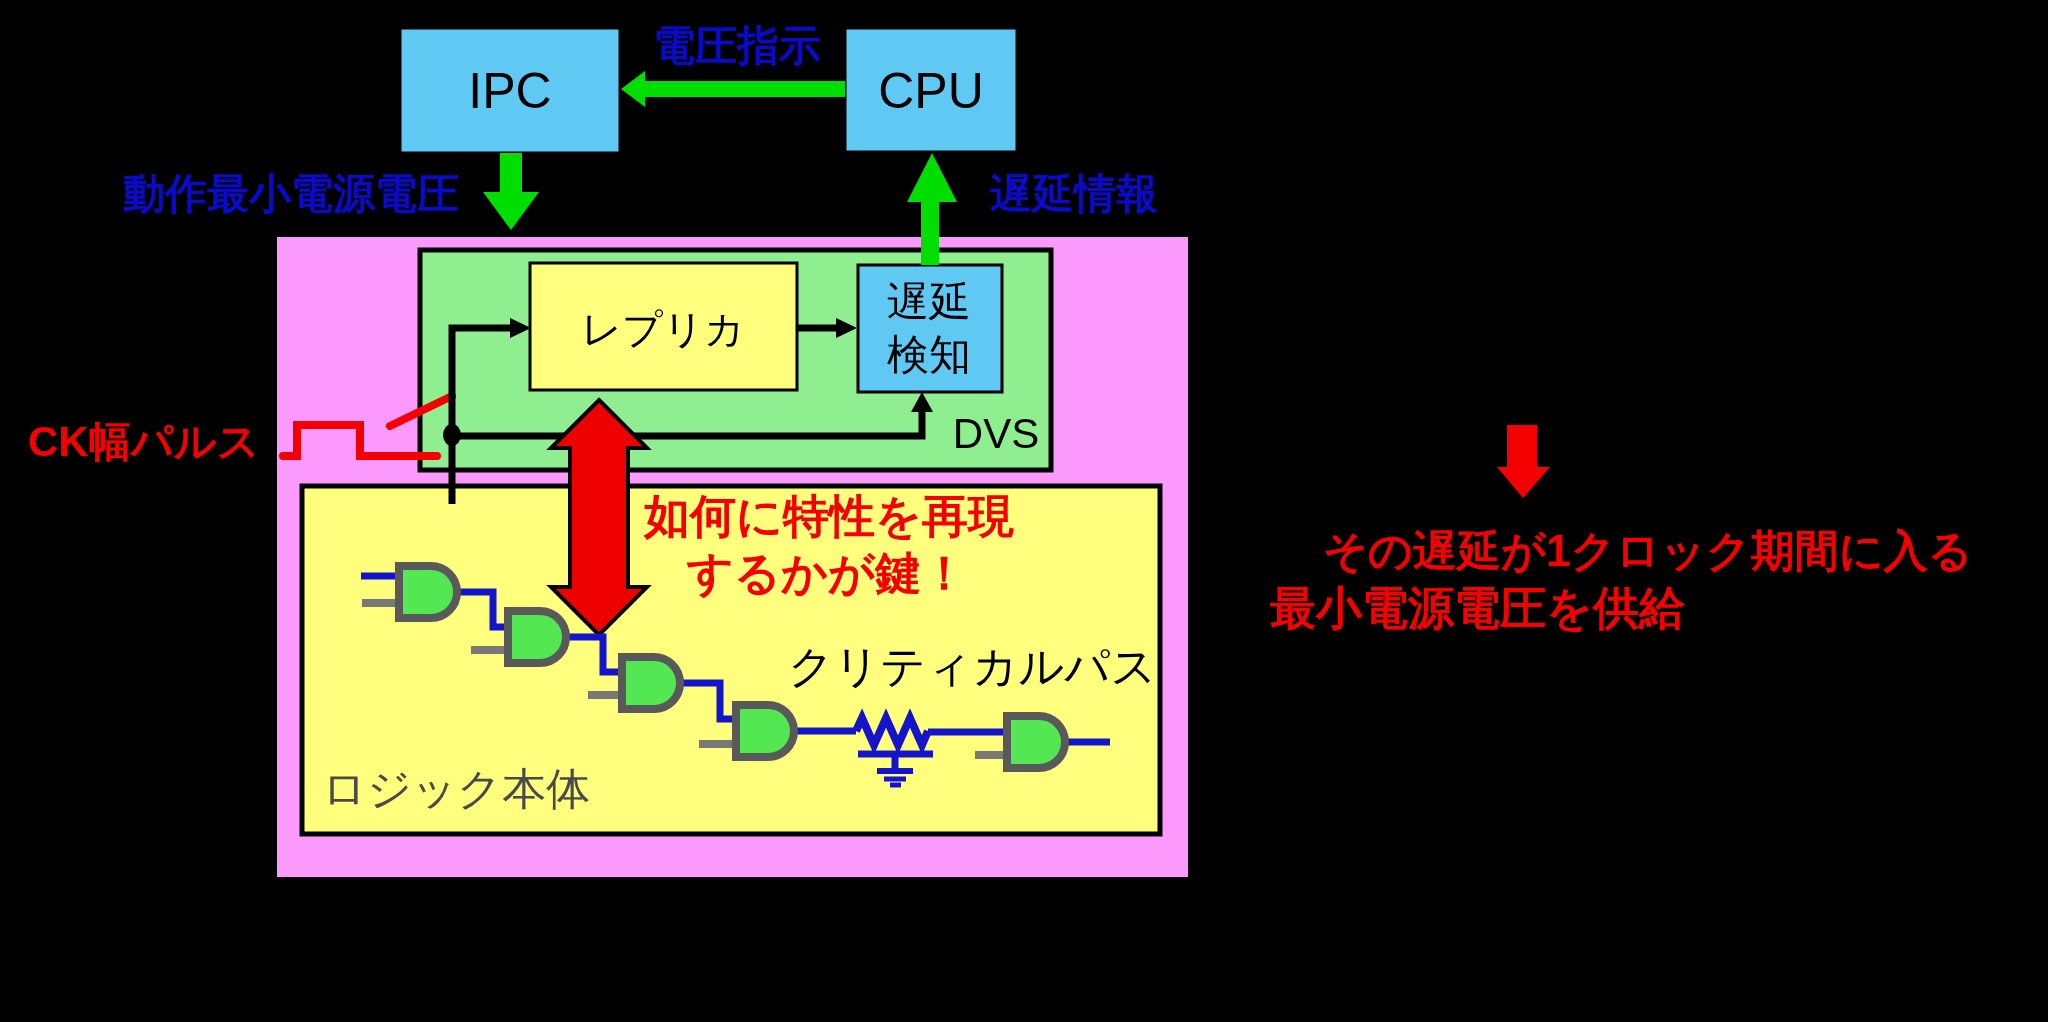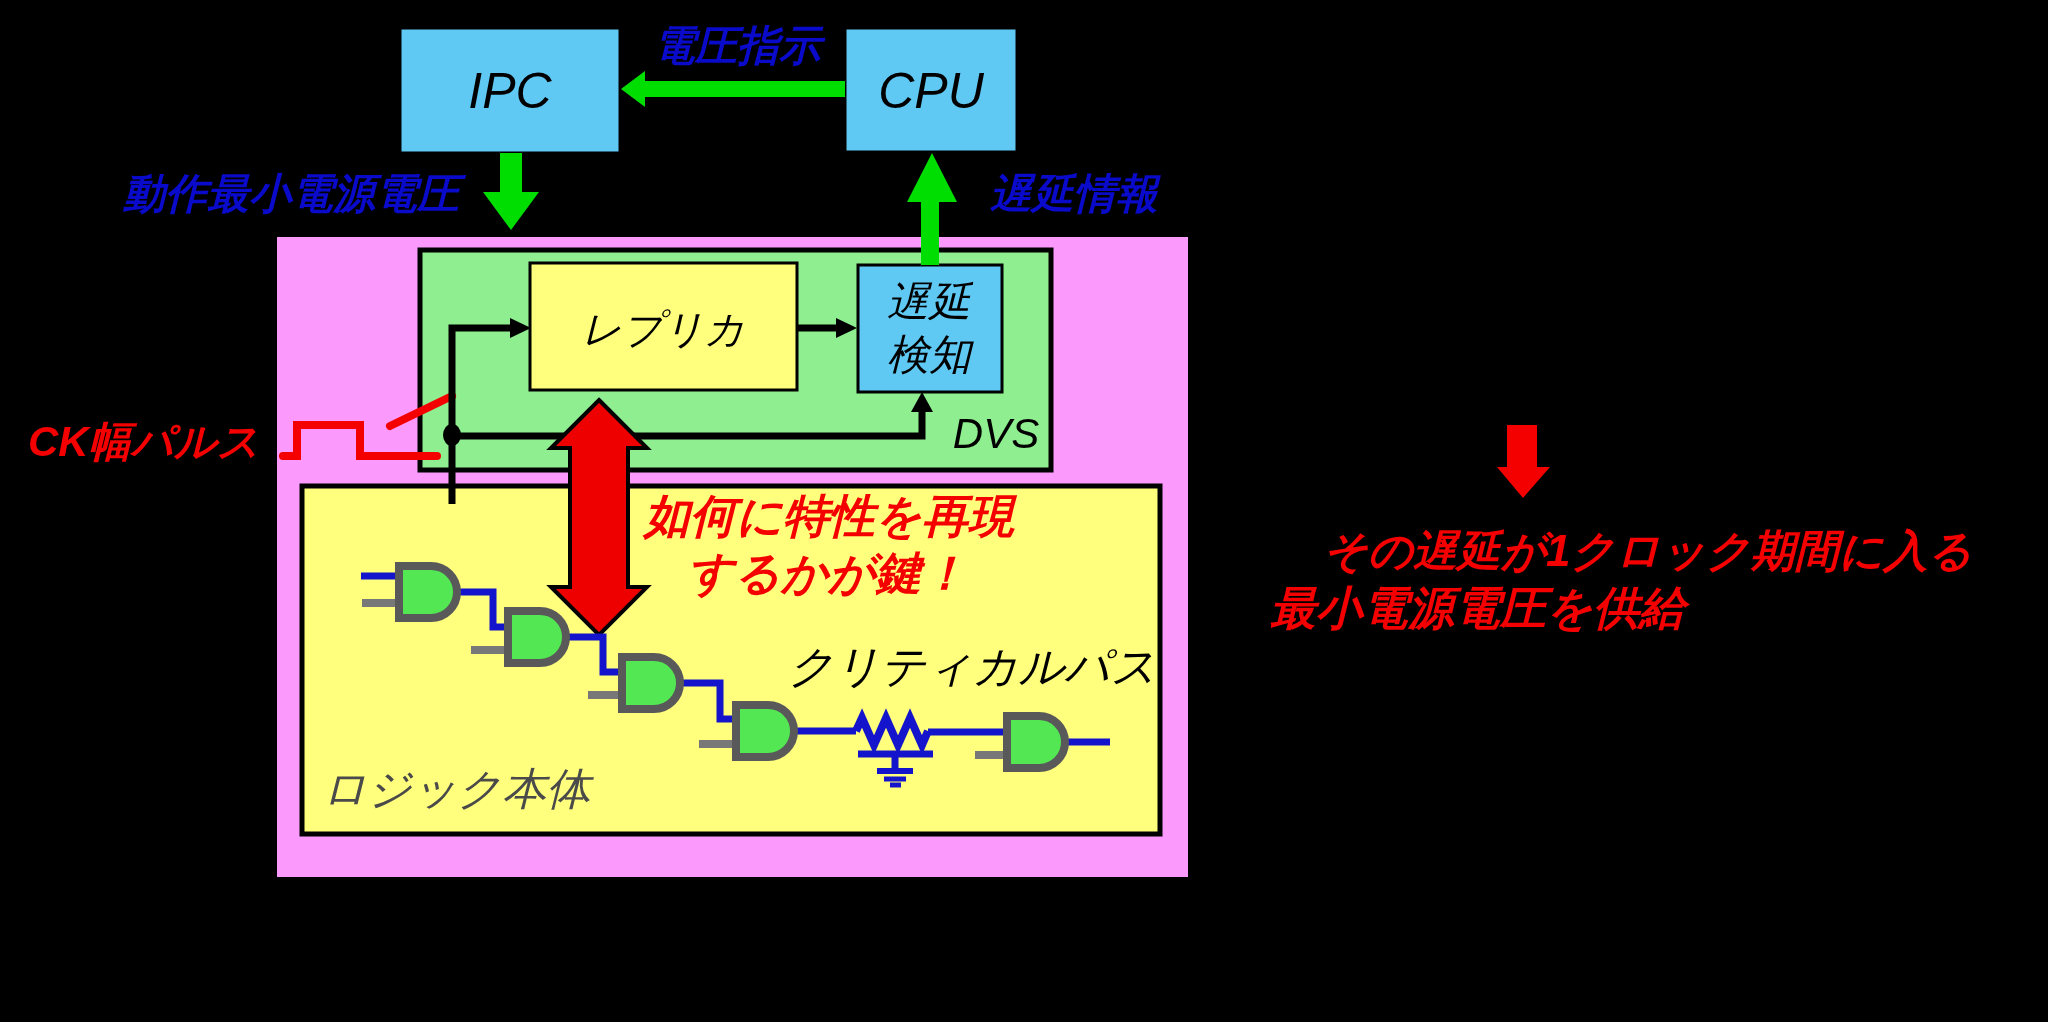--- a/index.html
+++ b/index.html
@@ -1,16 +1,16 @@
 <!DOCTYPE html>
 <html><head>
 <meta charset="utf-8">
 <style>
   html,body{margin:0;padding:0;background:#000;}
-  .stage{width:2048px;height:1022px;position:relative;background:#4d7c0f;overflow:hidden;font-style:italic;}
+  .stage{width:2048px;height:1022px;position:relative;background:#4d7c0f;overflow:hidden;}
   svg{display:block;}
   text{font-family:"Liberation Sans","DejaVu Sans",sans-serif;}
   .t-box{font-size:50px;fill:#000;}
   .t-blue{font-size:42px;font-weight:bold;fill:#0A0ACA;}
   .t-red{font-weight:bold;fill:#F40000;}
   .t-black{fill:#000;}
 </style>
 </head>
 <body>
 

